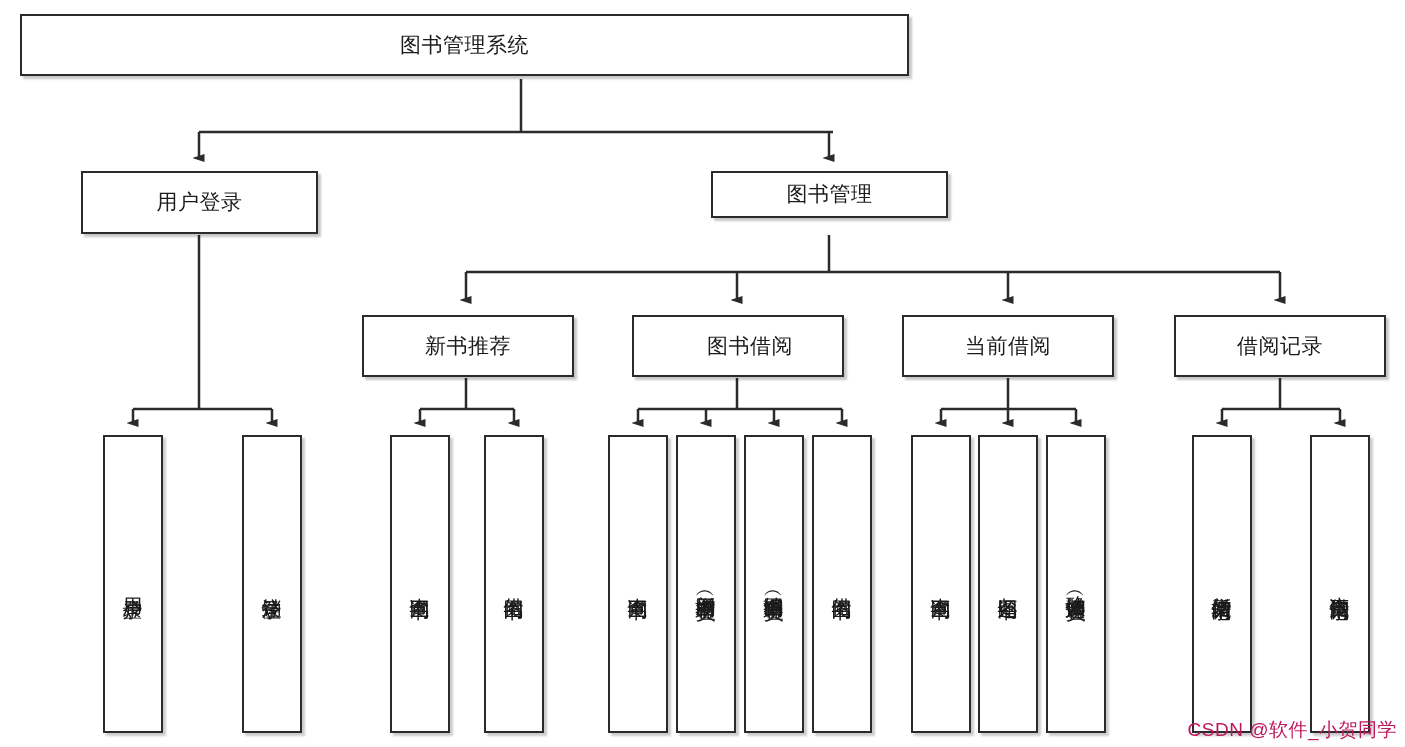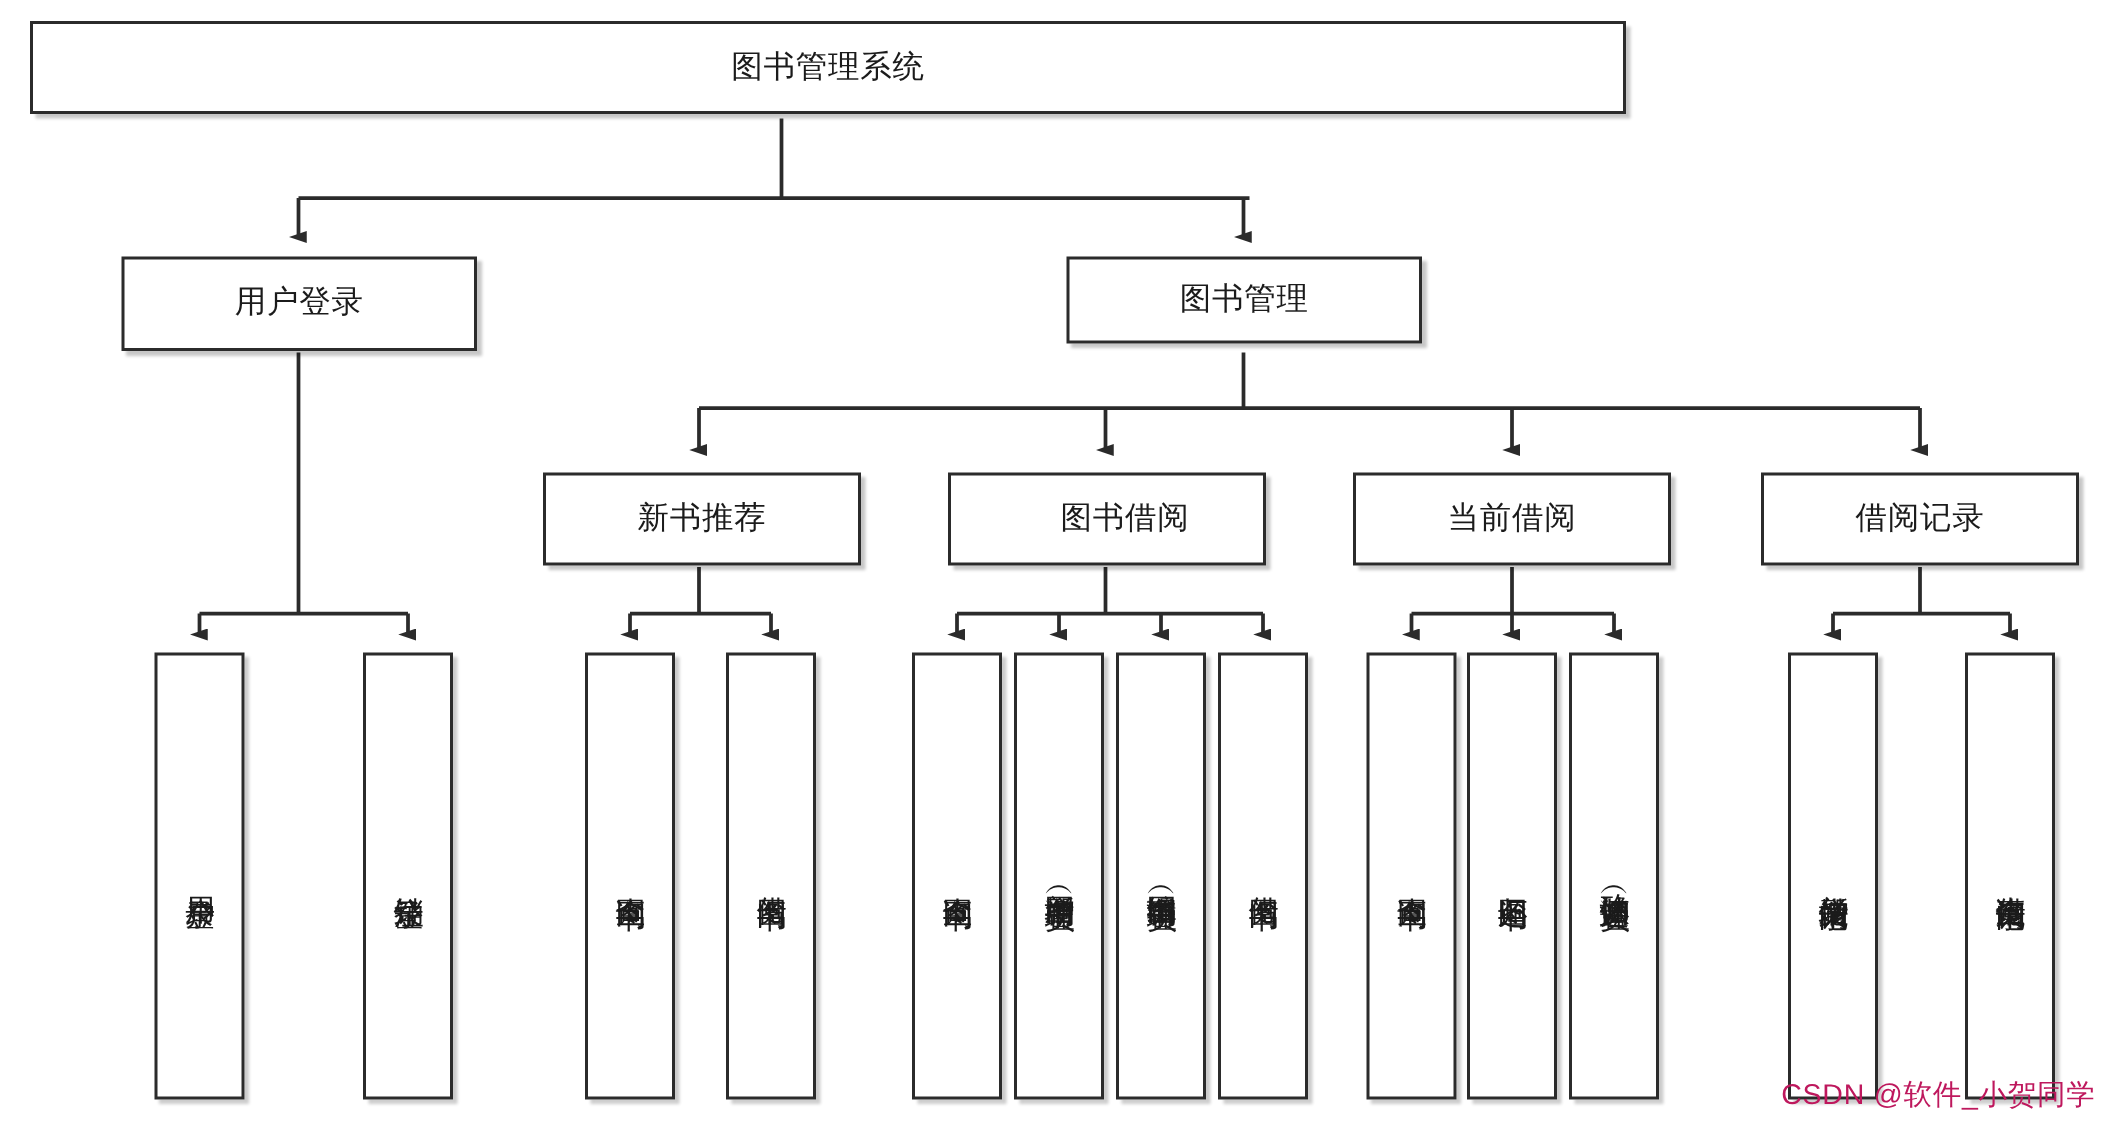--- a/index.html
+++ b/index.html
@@ -124,29 +124,29 @@
       <path d="M1008,409 L1008,423" marker-end="url(#arrow)"></path>
       <path d="M1076,409 L1076,423" marker-end="url(#arrow)"></path>
 
       <path d="M1280,378 L1280,409"></path>
       <path d="M1222,409 L1340,409"></path>
       <path d="M1222,409 L1222,423" marker-end="url(#arrow)"></path>
       <path d="M1340,409 L1340,423" marker-end="url(#arrow)"></path>
     </g>
   </svg>
 
-  <div class="node-box" style="left:20px; top:14px; width:1064px; height:62px;">
+  <div class="node-box" style="left:20px; top:14px; width:889px; height:62px;">
     <span class="node-label">图书管理系统</span>
   </div>
 
   <div class="node-box" style="left:81px; top:171px; width:237px; height:63px;">
     <span class="node-label">用户登录</span>
   </div>
 
-  <div class="node-box" style="left:711px; top:171px; width:237px; height:58px;">
+  <div class="node-box" style="left:711px; top:171px; width:237px; height:47px;">
     <span class="node-label">图书管理</span>
   </div>
 
   <div class="node-box" style="left:362px; top:315px; width:212px; height:62px;">
     <span class="node-label">新书推荐</span>
   </div>
 
   <div class="node-box" style="left:632px; top:315px; width:212px; height:62px;padding-left:24px;">
     <span class="node-label">图书借阅</span>
   </div>

